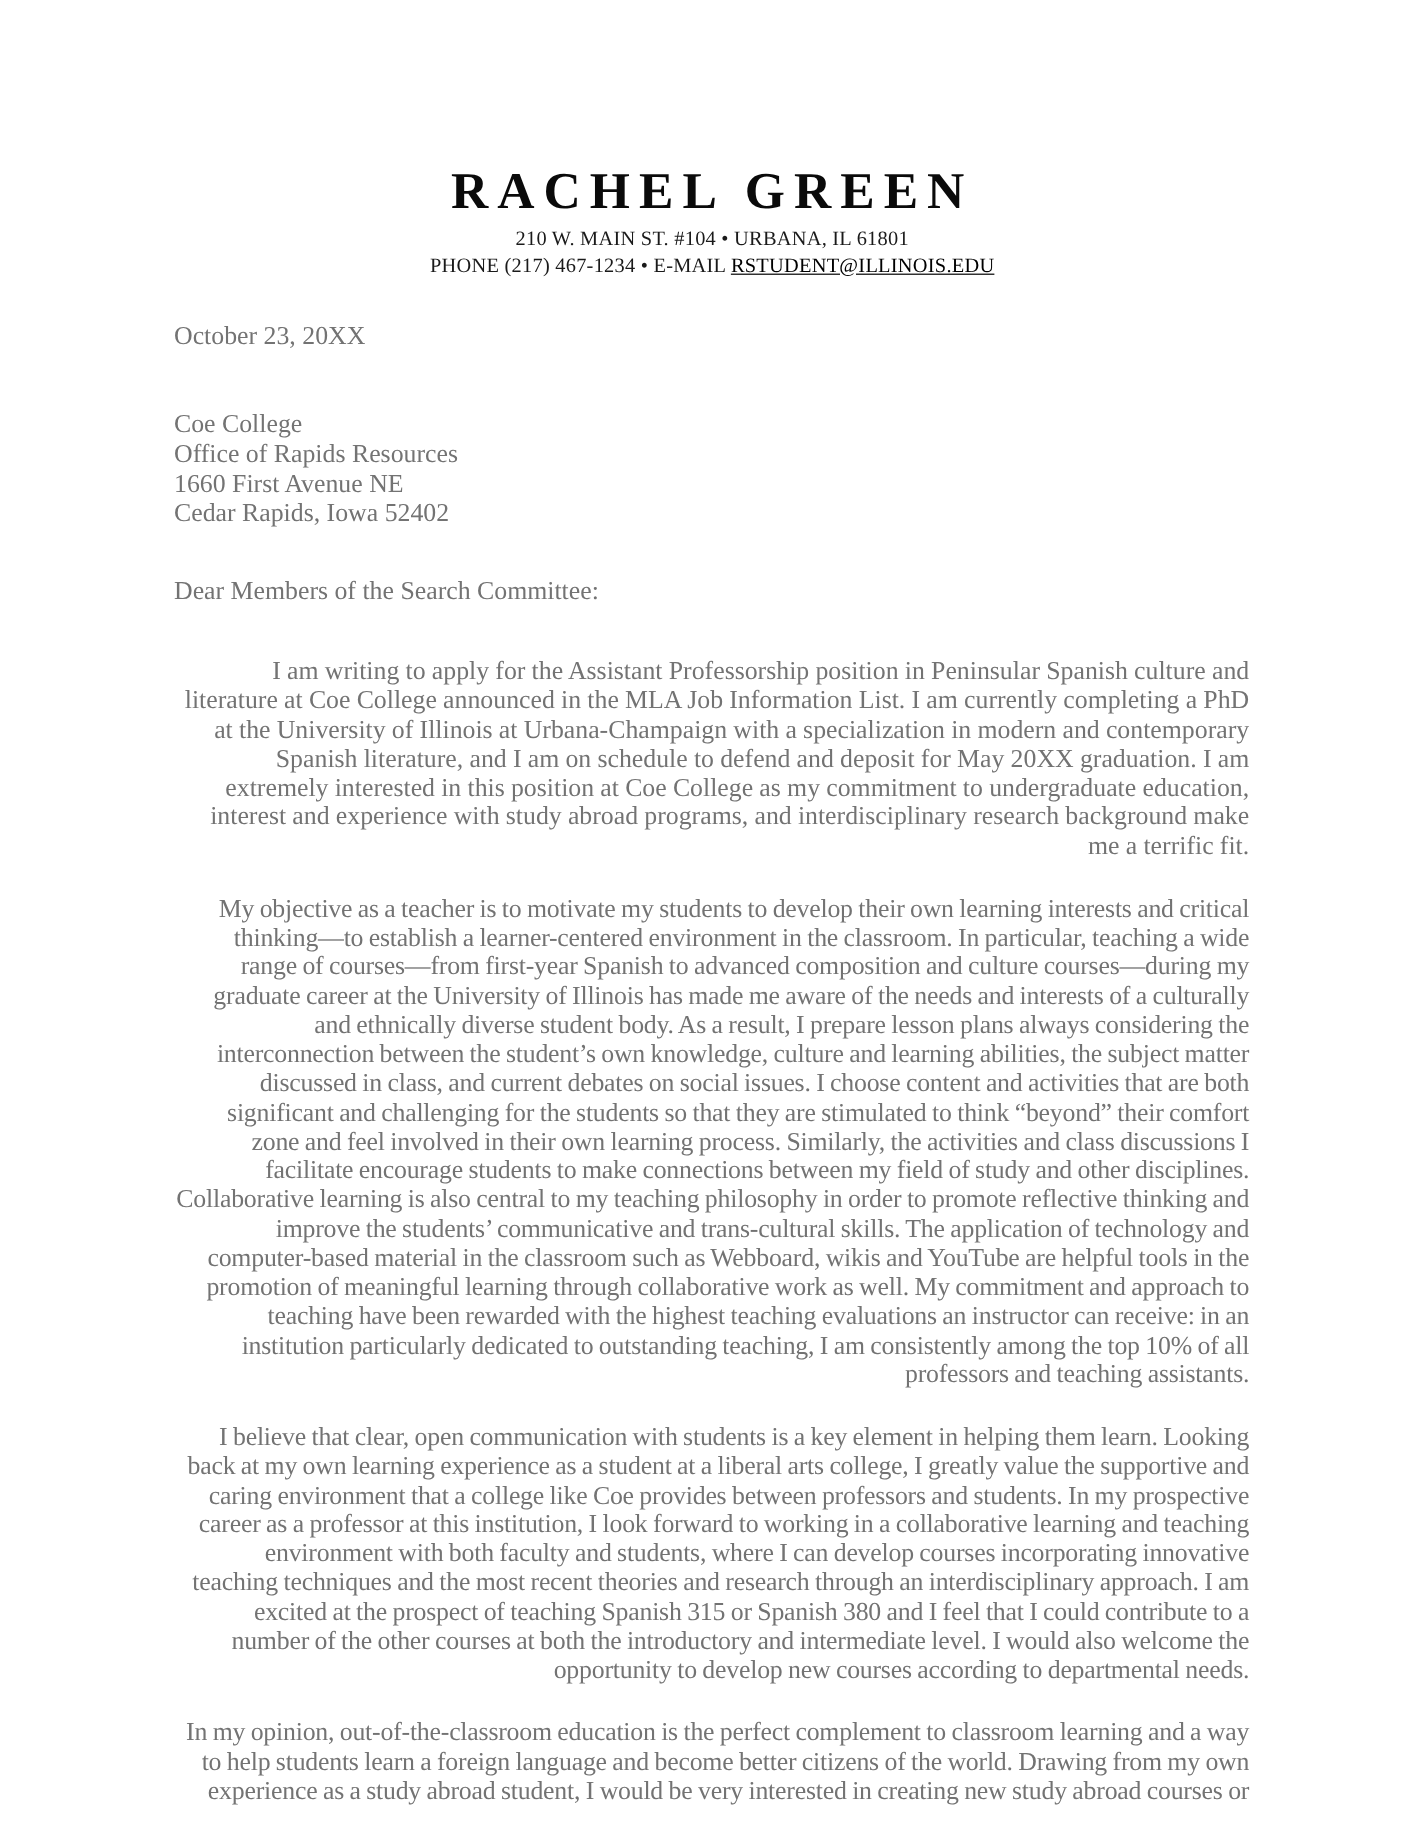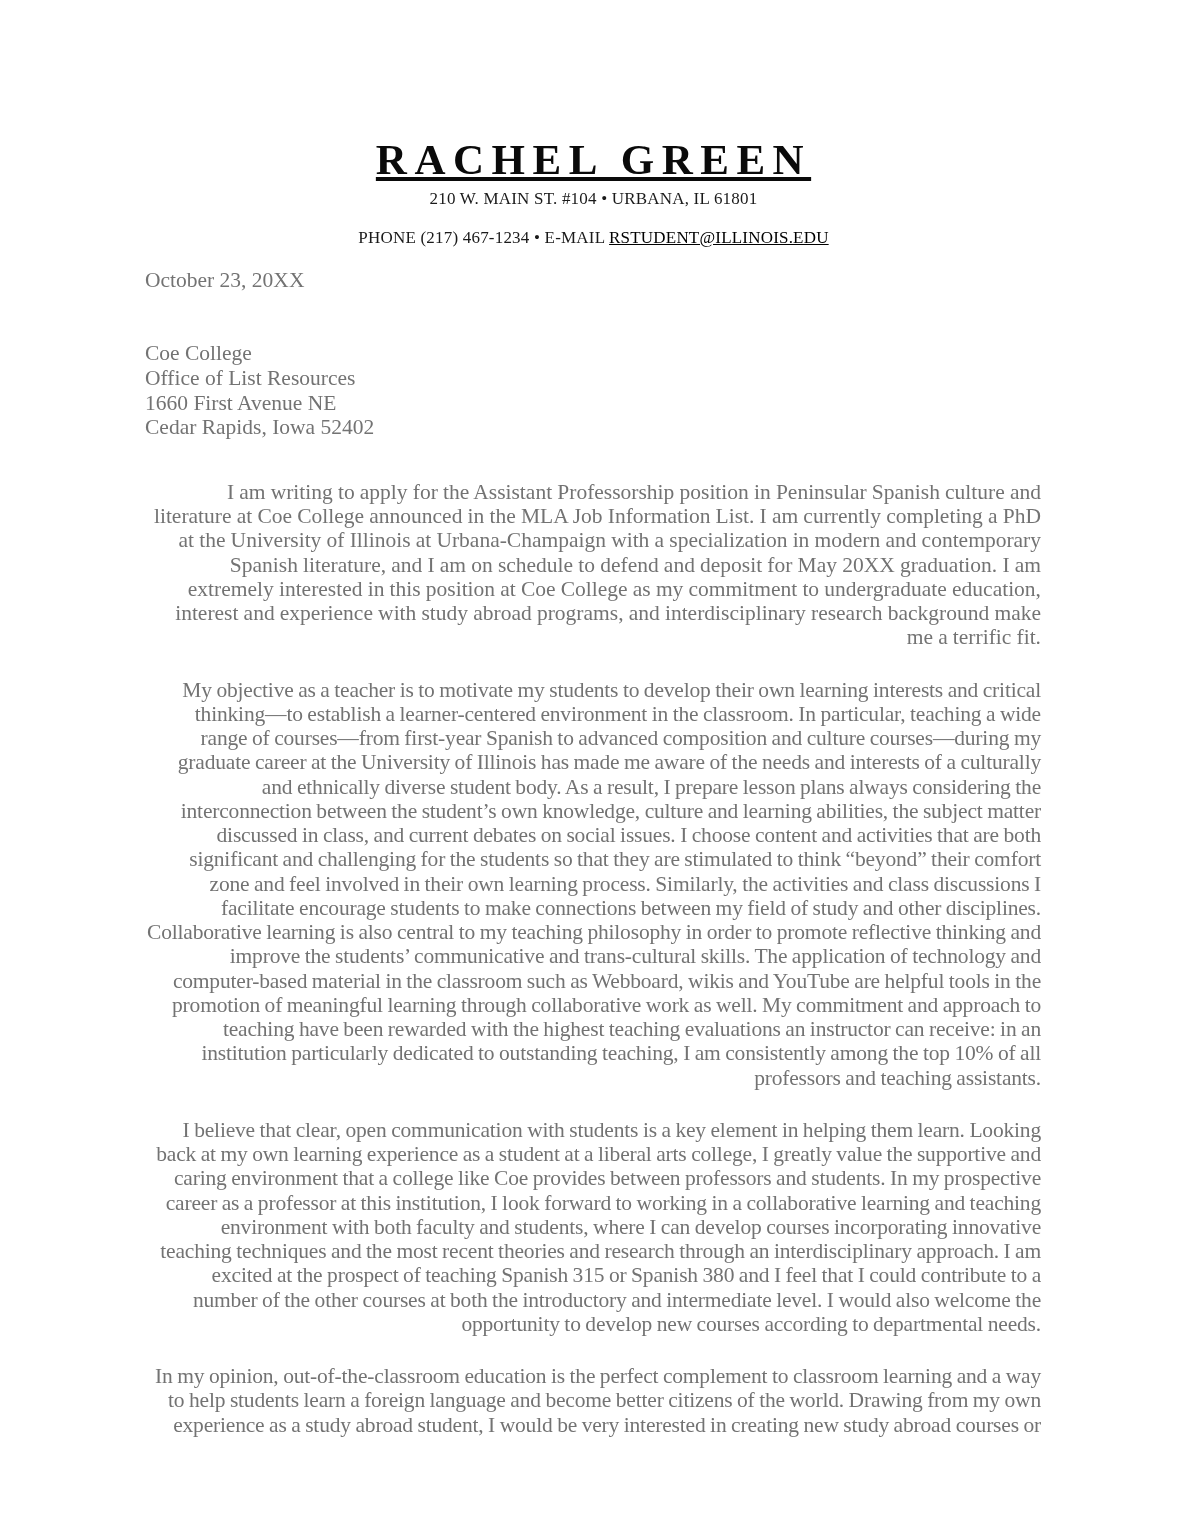--- a/index.html
+++ b/index.html
@@ -33,30 +33,29 @@
   .name-heading {
     font-family: "Liberation Serif", "DejaVu Serif", serif;
     font-weight: bold;
     font-size: 43px;
     letter-spacing: 7.5px;
     line-height: 1.02;
     color: #0a0a0a;
     margin: 0;
     padding: 0;
     white-space: pre;
-    text-decoration: underline;
   }
 
   .contact-line {
     font-family: "Liberation Serif", "DejaVu Serif", serif;
     font-size: 17px;
     letter-spacing: 0.2px;
     line-height: 1.34;
     color: #1a1a1a;
-    margin: 16px;
+    margin: 0;
     padding: 0;
     white-space: nowrap;
     text-align: center;
   }
 
   .contact-line.first {
     margin-top: 6px;
   }
 
   .email-link {
@@ -126,25 +125,26 @@
       <span>PHONE (217) 467-1234 • E-MAIL </span><a class="email-link" href="#">RSTUDENT@ILLINOIS.EDU</a>
     </div>
   </div>
 
   <div class="letter-body">
 
     <div class="date-line">October 23, 20XX</div>
 
     <div class="recipient-block">
       <div>Coe College</div>
-      <div>Office of List Resources</div>
+      <div>Office of Rapids Resources</div>
       <div>1660 First Avenue NE</div>
       <div>Cedar Rapids, Iowa 52402</div>
     </div>
 
+    <div class="salutation">Dear Members of the Search Committee:</div>
 
     <p class="para">I am writing to apply for the Assistant Professorship position in Peninsular Spanish culture and literature at Coe College announced in the MLA Job Information List. I am currently completing a PhD at the University of Illinois at Urbana-Champaign with a specialization in modern and contemporary Spanish literature, and I am on schedule to defend and deposit for May 20XX graduation.  I am extremely interested in this position at Coe College as my commitment to undergraduate education, interest and experience with study abroad programs, and interdisciplinary research background make me a terrific fit.</p>
 
     <p class="para dense">My objective as a teacher is to motivate my students to develop their own learning interests and critical thinking—to establish a learner-centered environment in the classroom. In particular, teaching a wide range of courses—from first-year Spanish to advanced composition and culture courses—during my graduate career at the University of Illinois has made me aware of the needs and interests of a culturally and ethnically diverse student body. As a result, I prepare lesson plans always considering the interconnection between the student’s own knowledge, culture and learning abilities, the subject matter discussed in class, and current debates on social issues. I choose content and activities that are both significant and challenging for the students so that they are stimulated to think “beyond” their comfort zone and feel involved in their own learning process. Similarly, the activities and class discussions I facilitate encourage students to make connections between my field of study and other disciplines. Collaborative learning is also central to my teaching philosophy in order to promote reflective thinking and improve the students’ communicative and trans-cultural skills. The application of technology and computer-based material in the classroom such as Webboard, wikis and YouTube are helpful tools in the promotion of meaningful learning through collaborative work as well. My commitment and approach to teaching have been rewarded with the highest teaching evaluations an instructor can receive: in an institution particularly dedicated to outstanding teaching, I am consistently among the top 10% of all professors and teaching assistants.</p>
 
     <p class="para dense">I believe that clear, open communication with students is a key element in helping them learn. Looking back at my own learning experience as a student at a liberal arts college, I greatly value the supportive and caring environment that a college like Coe provides between professors and students. In my prospective career as a professor at this institution, I look forward to working in a collaborative learning and teaching environment with both faculty and students, where I can develop courses incorporating innovative teaching techniques and the most recent theories and research through an interdisciplinary approach. I am excited at the prospect of teaching Spanish 315 or Spanish 380 and I feel that I could contribute to a number of the other courses at both the introductory and intermediate level. I would also welcome the opportunity to develop new courses according to departmental needs.</p>
 
     <p class="para dense">In my opinion, out-of-the-classroom education is the perfect complement to classroom learning and a way to help students learn a foreign language and become better citizens of the world. Drawing from my own experience as a study abroad student, I would be very interested in creating new study abroad courses or</p>
 
   </div>

